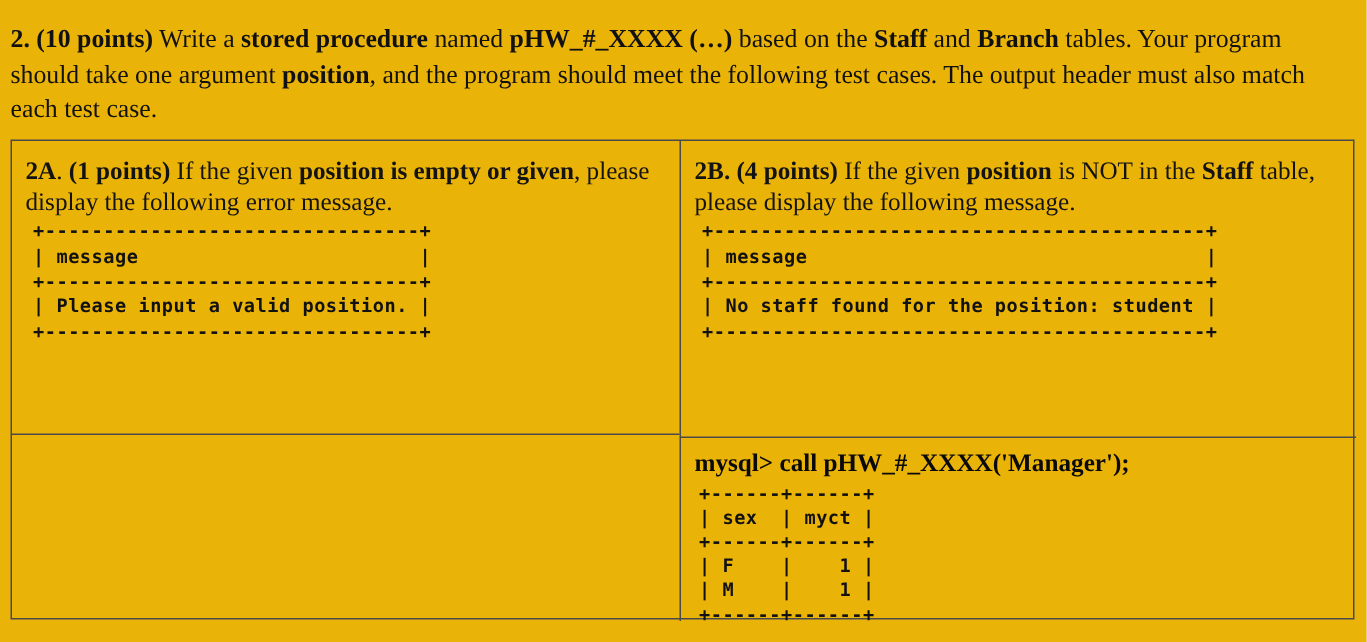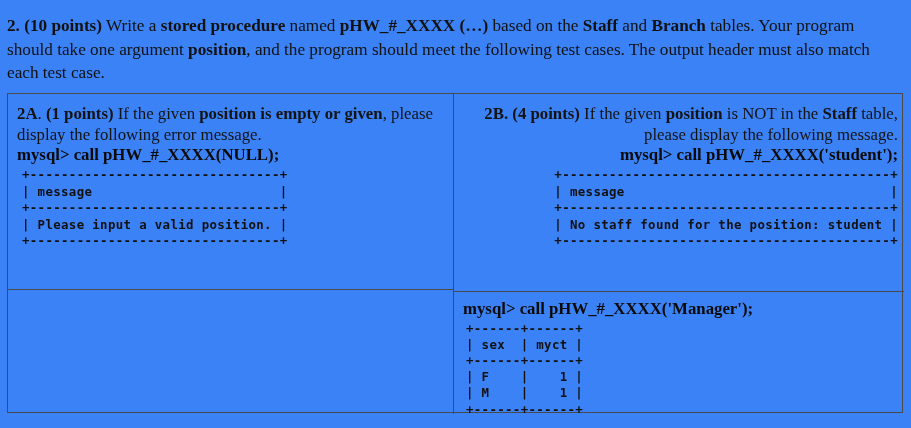--- a/index.html
+++ b/index.html
@@ -11,21 +11,21 @@
     width: 911px;
     height: 428px;
     overflow: hidden;
     font-family: "Liberation Serif", serif;
     color: #000000;
   }
   .page {
     position: relative;
     width: 911px;
     height: 428px;
-    background: #3b82f6;
+    background: #eab308;
   }
 
   
   .intro {
     position: absolute;
     left: 7px;
     top: 14px;
     width: 896px;
     font-family: "Liberation Serif", serif;
     font-size: 17.2px;
@@ -67,21 +67,21 @@
     width: 450px;
     height: 1.4px;
     background: #4a4a4a;
   }
 
   .cell {
     position: absolute;
     box-sizing: border-box;
   }
   .cell-2a { left: 0px;   top: 0px;   width: 445px; height: 195px; padding: 9px 6px 0 9px; }
-  .cell-2b { left: 446px; top: 0px;   width: 450px; height: 197px; padding: 9px 6px 0 9px; text-align: right; }
+  .cell-2b { left: 446px; top: 0px;   width: 450px; height: 197px; padding: 9px 6px 0 9px; }
   .cell-2c { left: 0px;   top: 196px; width: 445px; height: 123px; padding: 16px 6px 0 9px; }
   .cell-2d { left: 446px; top: 198px; width: 450px; height: 121px; padding: 7px 6px 0 9px; }
 
   .prose {
     font-family: "Liberation Serif", serif;
     font-size: 16.8px;
     line-height: 21.2px;
     color: #131313;
   }
   .prose b { font-weight: bold; }
@@ -126,31 +126,29 @@
   <div class="intro"><b>2. (10 points)</b> Write a <b>stored procedure</b> named <b>pHW_#_XXXX (…)</b> based on the <b>Staff</b> and <b>Branch</b> tables. Your program should take one argument <b>position</b>, and the program should meet the following test cases. The output header must also match each test case.</div>
 
   <div class="grid">
 
     <div class="vdiv"></div>
     <div class="hdiv-left"></div>
     <div class="hdiv-right"></div>
 
     <div class="cell cell-2a">
       <div class="prose"><b>2A</b>. <b>(1 points)</b> If the given <b>position is empty or given</b>, please display the following error message.</div>
-      <div class="sqlline">mysql&gt; call pHW_#_XXXX(NULL);</div>
       <div class="ascii">+--------------------------------+
 | message                        |
 +--------------------------------+
 | Please input a valid position. |
 +--------------------------------+</div>
     </div>
 
     <div class="cell cell-2b">
       <div class="prose"><b>2B.</b> <b>(4 points)</b> If the given <b>position</b> is NOT in the <b>Staff</b> table, please display the following message.</div>
-      <div class="sqlline">mysql&gt; call pHW_#_XXXX('student');</div>
       <div class="ascii">+------------------------------------------+
 | message                                  |
 +------------------------------------------+
 | No staff found for the position: student |
 +------------------------------------------+</div>
     </div>
 
 
     <div class="cell cell-2d">
       <div class="sqlline">mysql&gt; call pHW_#_XXXX('Manager');</div>

